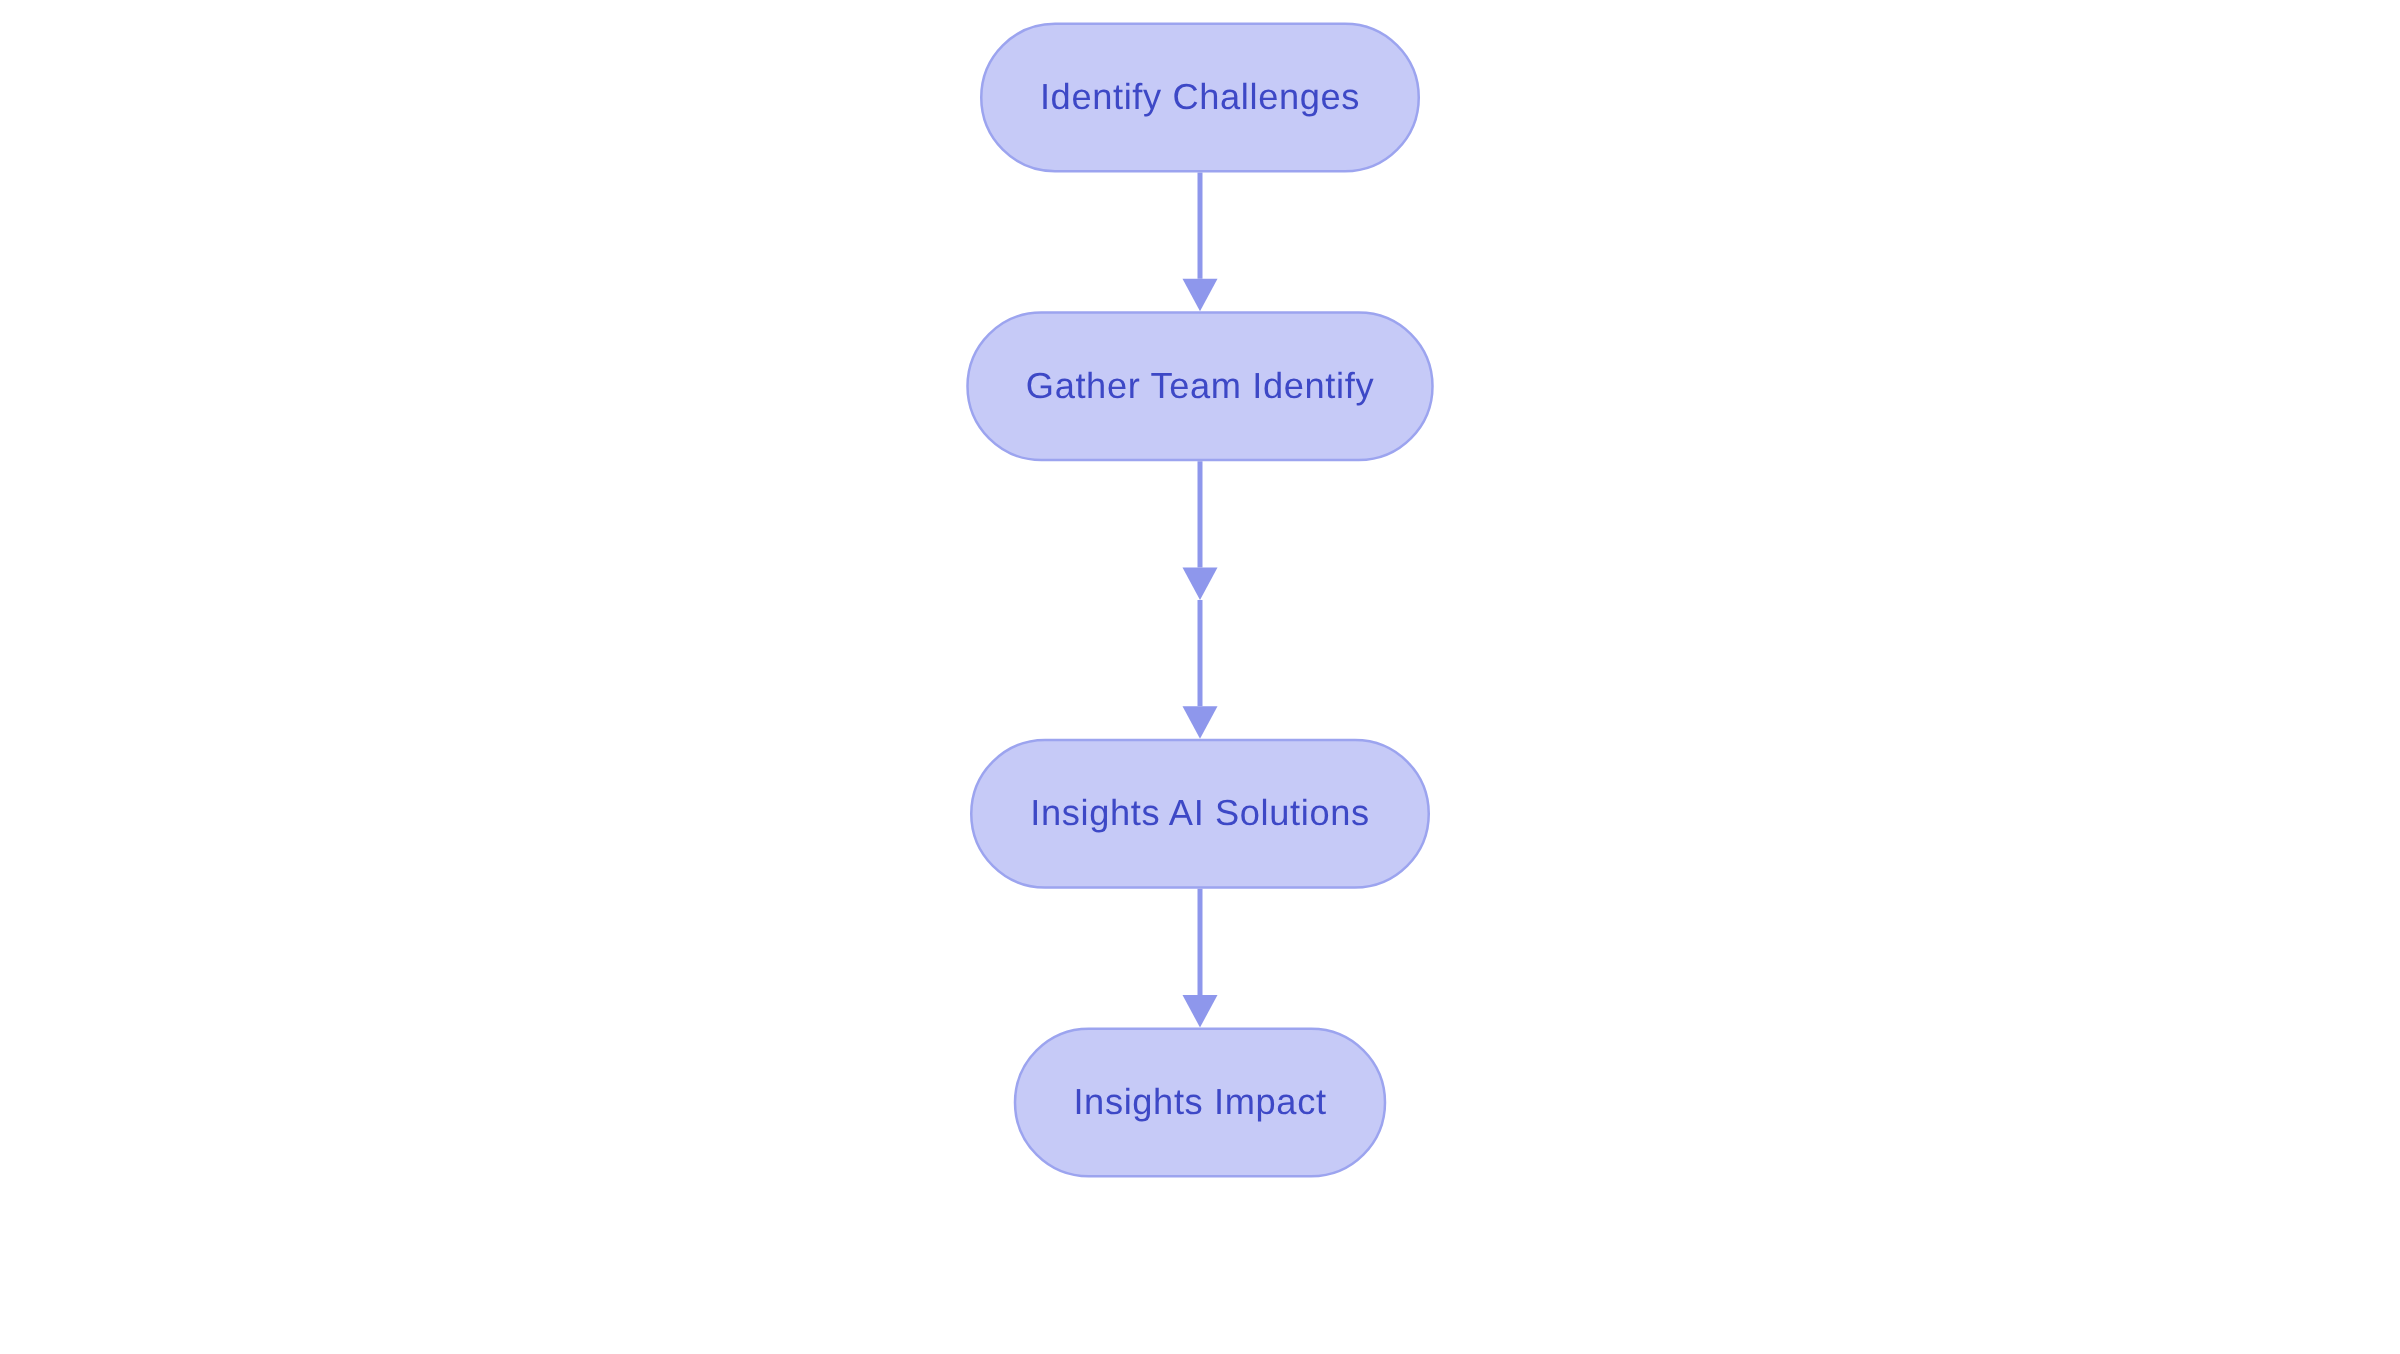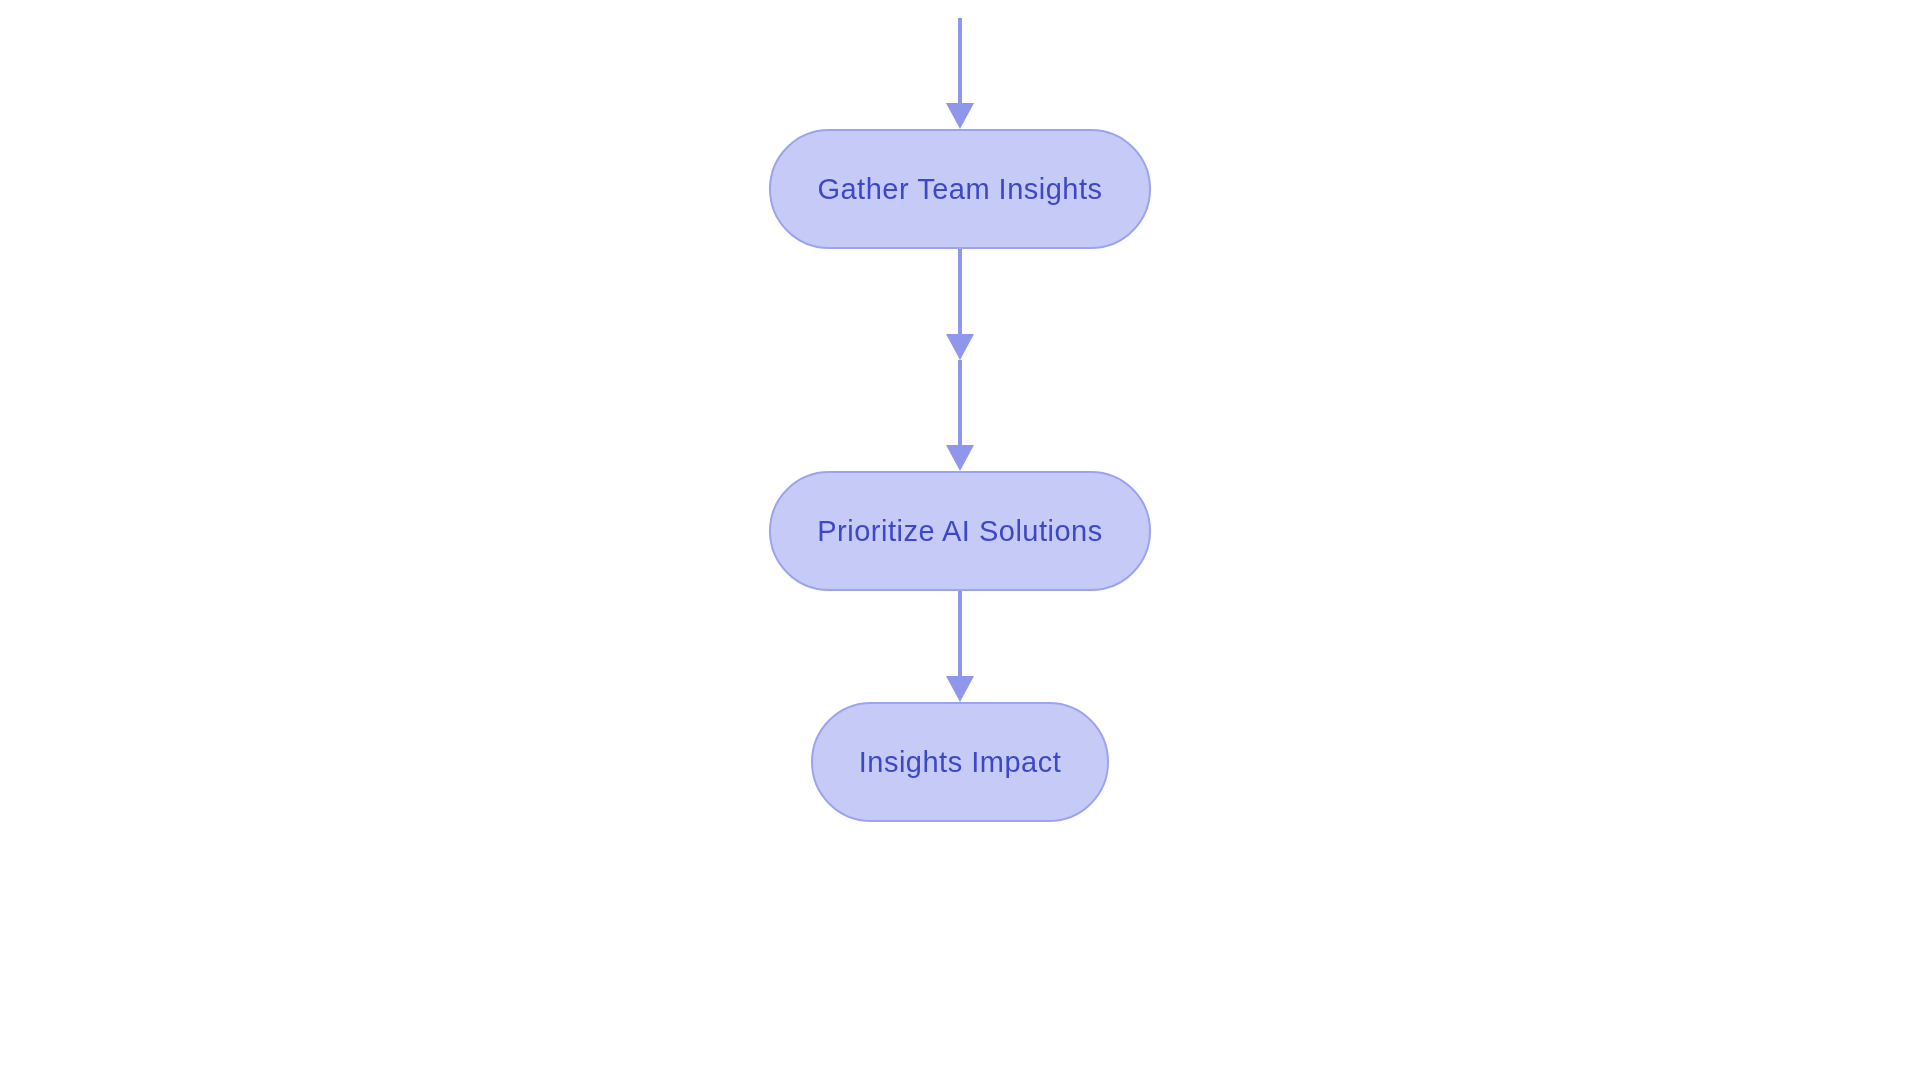--- a/index.html
+++ b/index.html
@@ -62,43 +62,46 @@
     border-left: 14px solid transparent;
     border-right: 14px solid transparent;
     border-top: 26px solid var(--arrow);
   }
 </style>
 </head>
 <body>
 
 <div class="canvas">
 
+  <div class="node">
+    <span class="node-label">Identify Challenges</span>
+  </div>
 
   <div class="arrow">
     <span class="stem"></span>
     <span class="head"></span>
   </div>
 
   <div class="node">
-    <span class="node-label">Gather Team Insights</span>
+    <span class="node-label">Gather Team Identify</span>
   </div>
 
   <div class="arrow">
     <span class="stem"></span>
     <span class="head"></span>
   </div>
 
 
   <div class="arrow">
     <span class="stem"></span>
     <span class="head"></span>
   </div>
 
   <div class="node">
-    <span class="node-label">Prioritize AI Solutions</span>
+    <span class="node-label">Insights AI Solutions</span>
   </div>
 
   <div class="arrow">
     <span class="stem"></span>
     <span class="head"></span>
   </div>
 
   <div class="node">
     <span class="node-label">Insights Impact</span>
   </div>

